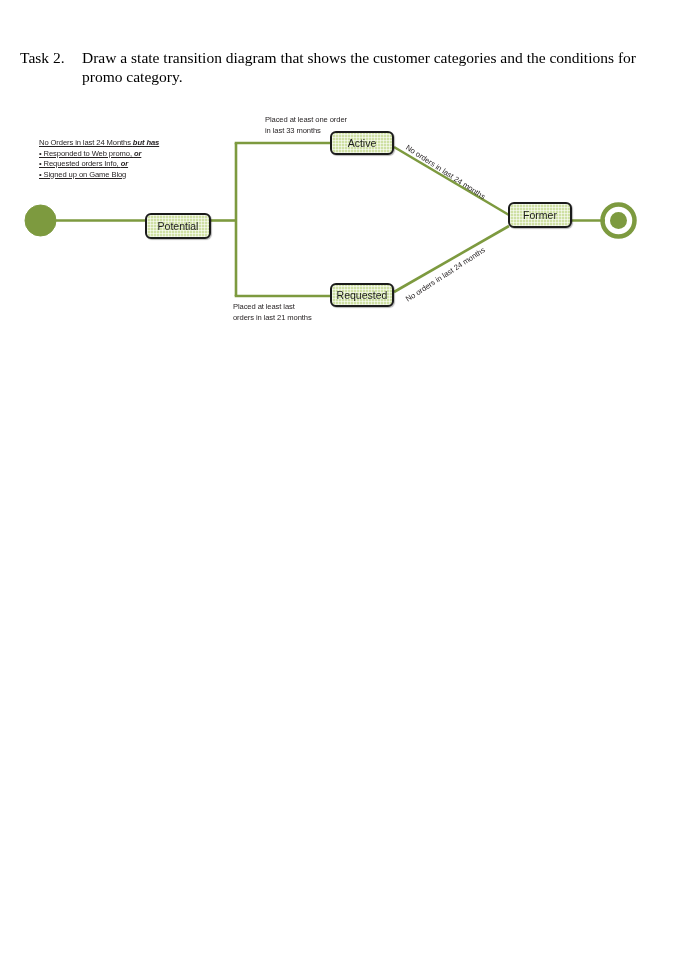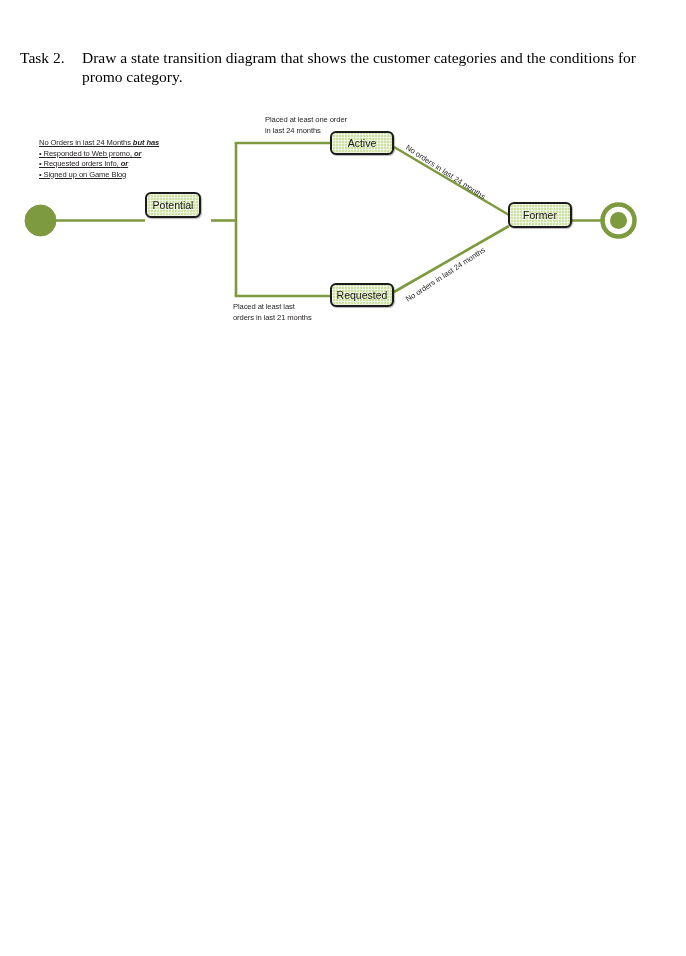--- a/index.html
+++ b/index.html
@@ -116,21 +116,21 @@
       repeating-linear-gradient(0deg, rgba(255,255,255,0.55) 0 1px, rgba(255,255,255,0) 1px 3px),
       repeating-linear-gradient(90deg, rgba(255,255,255,0.55) 0 1px, rgba(255,255,255,0) 1px 3px);
     display: flex;
     align-items: center;
     justify-content: center;
     font-family: "Liberation Sans", sans-serif;
     font-size: 10.5px;
     color: #1b1b1b;
     box-shadow: 1px 1px 1px rgba(0,0,0,0.28);
   }
-  #node-potential { left: 145px; top: 192px; width: 56px; height: 26px; }
+  #node-potential { left: 145px; top: 213px; width: 66px; height: 26px; }
   #node-active    { left: 330px; top: 131px; width: 64px; height: 24px; }
   #node-preferred { left: 330px; top: 283px; width: 64px; height: 24px; }
   #node-former    { left: 508px; top: 202px; width: 64px; height: 26px; }
 </style>
 </head>
 <body>
 
 <div id="task-heading">
   <span class="task-label">Task 2.</span>
   <span class="task-text">Draw a state transition diagram that shows the customer categories and the conditions for promo category.</span>
@@ -164,21 +164,21 @@
 
   <div class="cond-text" id="potential-conditions">
     <div class="cond-line"><span>No Orders in last 24 Months </span><span class="emph">but has</span></div>
     <div class="cond-line"><span>• Responded to Web promo, </span><span class="emph">or</span></div>
     <div class="cond-line"><span>• Requested orders Info, </span><span class="emph">or</span></div>
     <div class="cond-line"><span>• Signed up on Game Blog</span><span class="emph"></span></div>
   </div>
 
   <div class="cond-text" id="label-active-cond">
     <div>Placed at least  one order</div>
-    <div>in last 24 months</div>
+    <div>in last 33 months</div>
   </div>
 
   <div class="cond-text" id="label-preferred-cond">
     <div>Placed at least last</div>
     <div>orders in last 21 months</div>
   </div>
 
   <div class="edge-label" id="label-active-former">No orders in last 24 months</div>
   <div class="edge-label" id="label-preferred-former">No orders in last 24 months</div>
 

